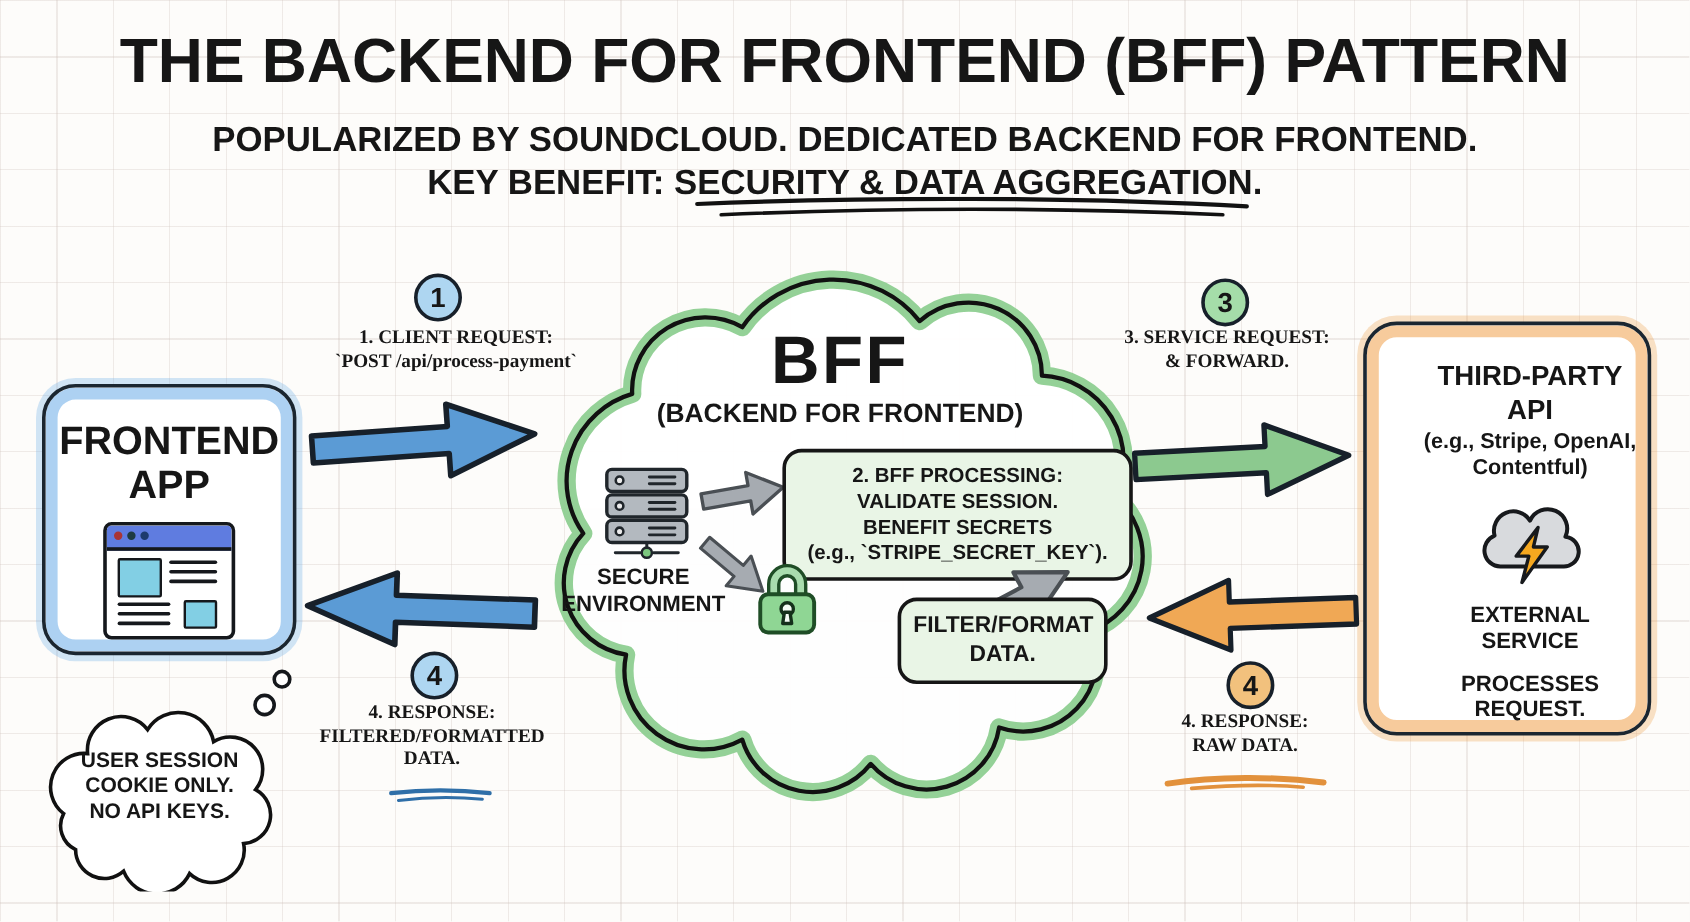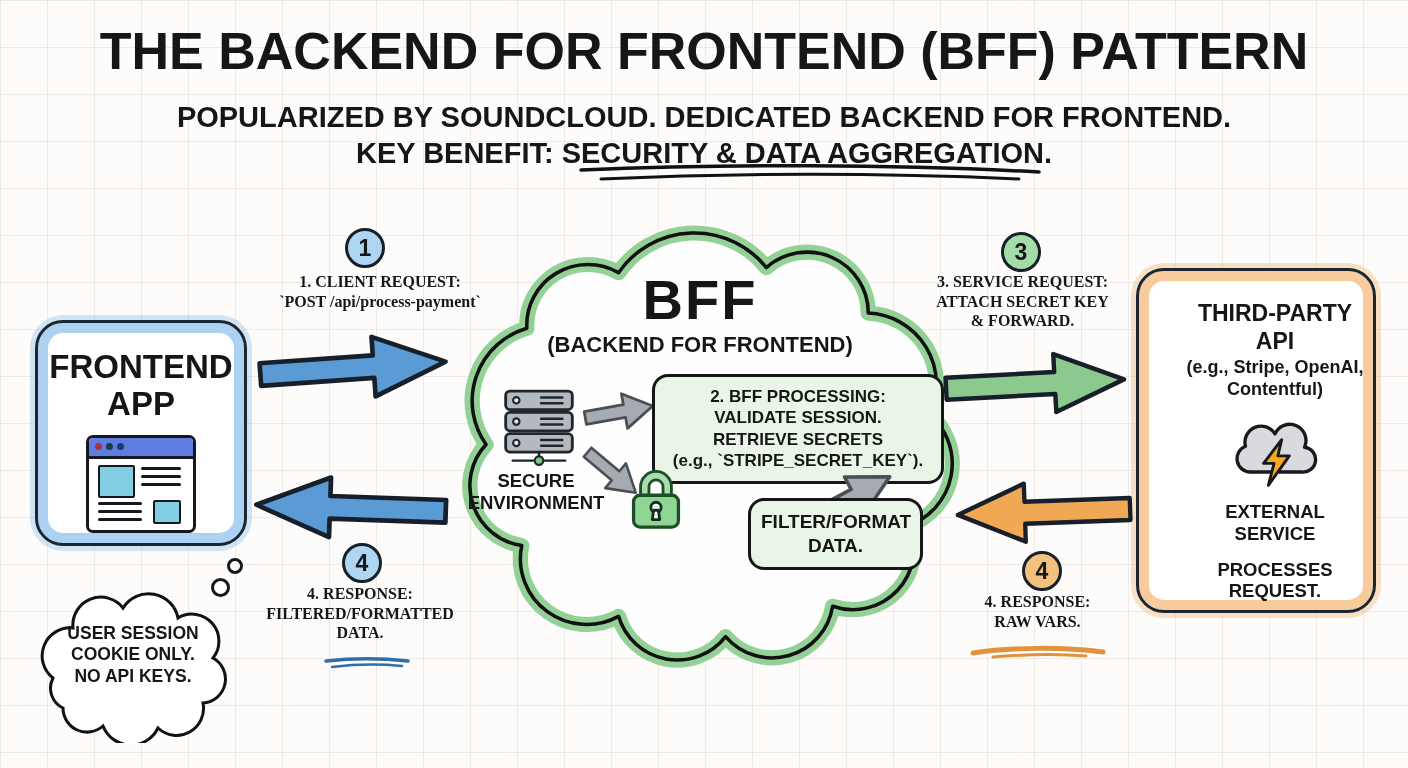--- a/index.html
+++ b/index.html
@@ -133,21 +133,21 @@
   </svg>
   <div class="abs ctr" style="left:452px;top:470px;width:168px;font-size:18.5px;line-height:1.18;">SECURE ENVIRONMENT</div>
 
   <svg class="abs" style="left:582px;top:390px;transform:rotate(-10deg);" width="74" height="44" viewBox="0 0 80 46">
     <polygon points="3,16 46,16 46,4 77,23 46,42 46,30 3,30" fill="#a6abb1" stroke="#4a4f54" stroke-width="3" stroke-linejoin="round"></polygon>
   </svg>
 
   <div class="abs greenbox lines" style="left:652px;top:374px;width:292px;font-size:17px;">
     <span>2. BFF PROCESSING:</span>
     <span>VALIDATE SESSION.</span>
-    <span>RETRIEVE SECRETS</span>
+    <span>BENEFIT SECRETS</span>
     <span>(e.g., `STRIPE_SECRET_KEY`).</span>
   </div>
 
   <svg class="abs" style="left:584px;top:434px;transform:rotate(40deg);transform-origin:10% 50%;" width="68" height="42" viewBox="0 0 80 46">
     <polygon points="3,16 46,16 46,4 77,23 46,42 46,30 3,30" fill="#a6abb1" stroke="#4a4f54" stroke-width="3" stroke-linejoin="round"></polygon>
   </svg>
 
   <svg class="abs" style="left:627px;top:466px;" width="58" height="66" viewBox="0 0 62 68">
     <path d="M 19 32 L 19 21 A 12 12 0 0 1 43 21 L 43 32" fill="none" stroke="#1f4d26" stroke-width="12" stroke-linecap="round"></path>
     <path d="M 19 32 L 19 21 A 12 12 0 0 1 43 21 L 43 32" fill="none" stroke="#a9dcae" stroke-width="6" stroke-linecap="round"></path>
@@ -161,21 +161,20 @@
   </svg>
 
   <div class="abs greenbox lines" style="left:748px;top:498px;width:175px;font-size:19px;">
     <span>FILTER/FORMAT</span>
     <span>DATA.</span>
   </div>
 
   <div class="abs badge" style="left:1001px;top:232px;background:#a5dda9;">3</div>
   <div class="abs ctr lines lbl" style="left:920px;top:272px;width:205px;">
     <span>3. SERVICE REQUEST:</span>
-    <span>ATTACH SECRET KEY</span>
     <span>&amp; FORWARD.</span>
   </div>
   <svg class="abs" style="left:942px;top:349px;transform:rotate(-3deg);" width="188" height="70" viewBox="0 0 190 70" preserveAspectRatio="none">
     <polygon points="4,24 114,24 114,6 184,35 114,64 114,46 4,46" fill="#8cc98f" stroke="#17202a" stroke-width="4.5" stroke-linejoin="round"></polygon>
   </svg>
 
   <div class="abs sketchbox orange-band" style="left:1136px;top:268px;width:240px;height:345px;">
     <div class="ctr" style="margin-top:28px;font-size:23px;">THIRD-PARTY API</div>
     <div class="ctr lines" style="margin-top:2px;font-size:18px;line-height:1.22;">
       <span>(e.g., Stripe, OpenAI,</span>
@@ -188,21 +187,21 @@
     <div class="ctr" style="margin:8px auto 0;width:120px;font-size:18.5px;line-height:1.18;">EXTERNAL SERVICE</div>
     <div class="ctr" style="margin:14px auto 0;width:140px;font-size:18.5px;line-height:1.18;">PROCESSES REQUEST.</div>
   </div>
 
   <svg class="abs" style="left:952px;top:477px;transform:rotate(-2deg);" width="182" height="70" viewBox="0 0 190 70" preserveAspectRatio="none">
     <polygon points="186,24 76,24 76,6 6,35 76,64 76,46 186,46" fill="#f0a855" stroke="#17202a" stroke-width="4.5" stroke-linejoin="round"></polygon>
   </svg>
   <div class="abs badge" style="left:1022px;top:551px;background:#f2c17d;">4</div>
   <div class="abs ctr lines lbl" style="left:945px;top:592px;width:185px;">
     <span>4. RESPONSE:</span>
-    <span>RAW VARS.</span>
+    <span>RAW DATA.</span>
   </div>
   <svg class="abs" style="left:968px;top:644px;" width="140" height="16" viewBox="0 0 140 16">
     <path d="M 5 9 C 45 3 95 3 135 8" stroke="#e2913c" stroke-width="5" fill="none" stroke-linecap="round"></path>
     <path d="M 25 13 C 60 10 95 10 118 12" stroke="#e2913c" stroke-width="3" fill="none" stroke-linecap="round"></path>
   </svg>
 
   <svg class="abs" style="left:250px;top:472px;transform:rotate(2deg);" width="200" height="72" viewBox="0 0 190 70" preserveAspectRatio="none">
     <polygon points="186,24 76,24 76,6 6,35 76,64 76,46 186,46" fill="#5b9bd5" stroke="#17202a" stroke-width="4.5" stroke-linejoin="round"></polygon>
   </svg>
   <div class="abs badge" style="left:342px;top:543px;background:#aed6f1;">4</div>

